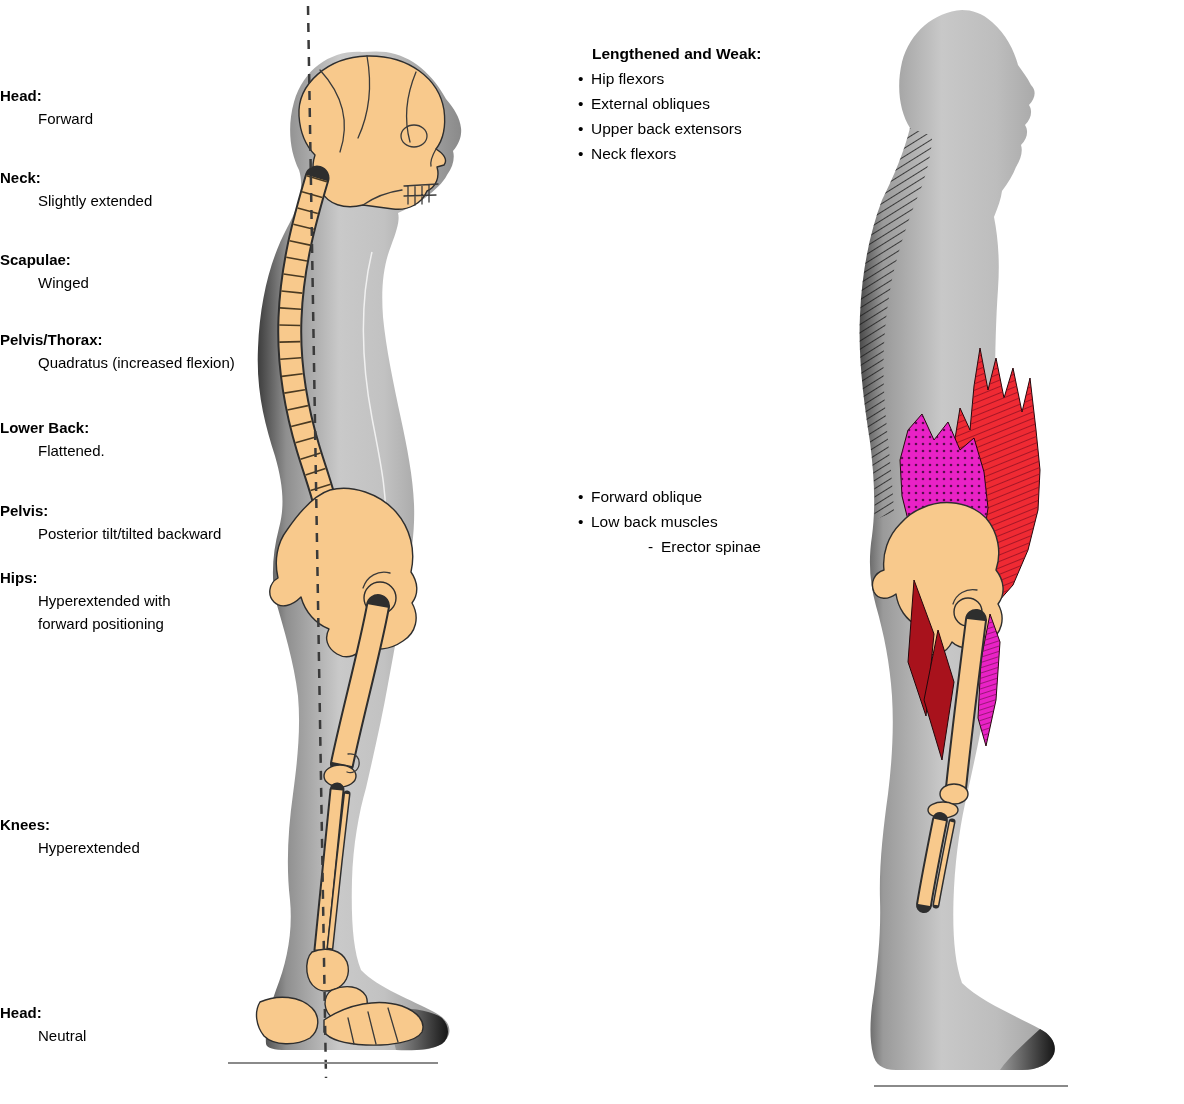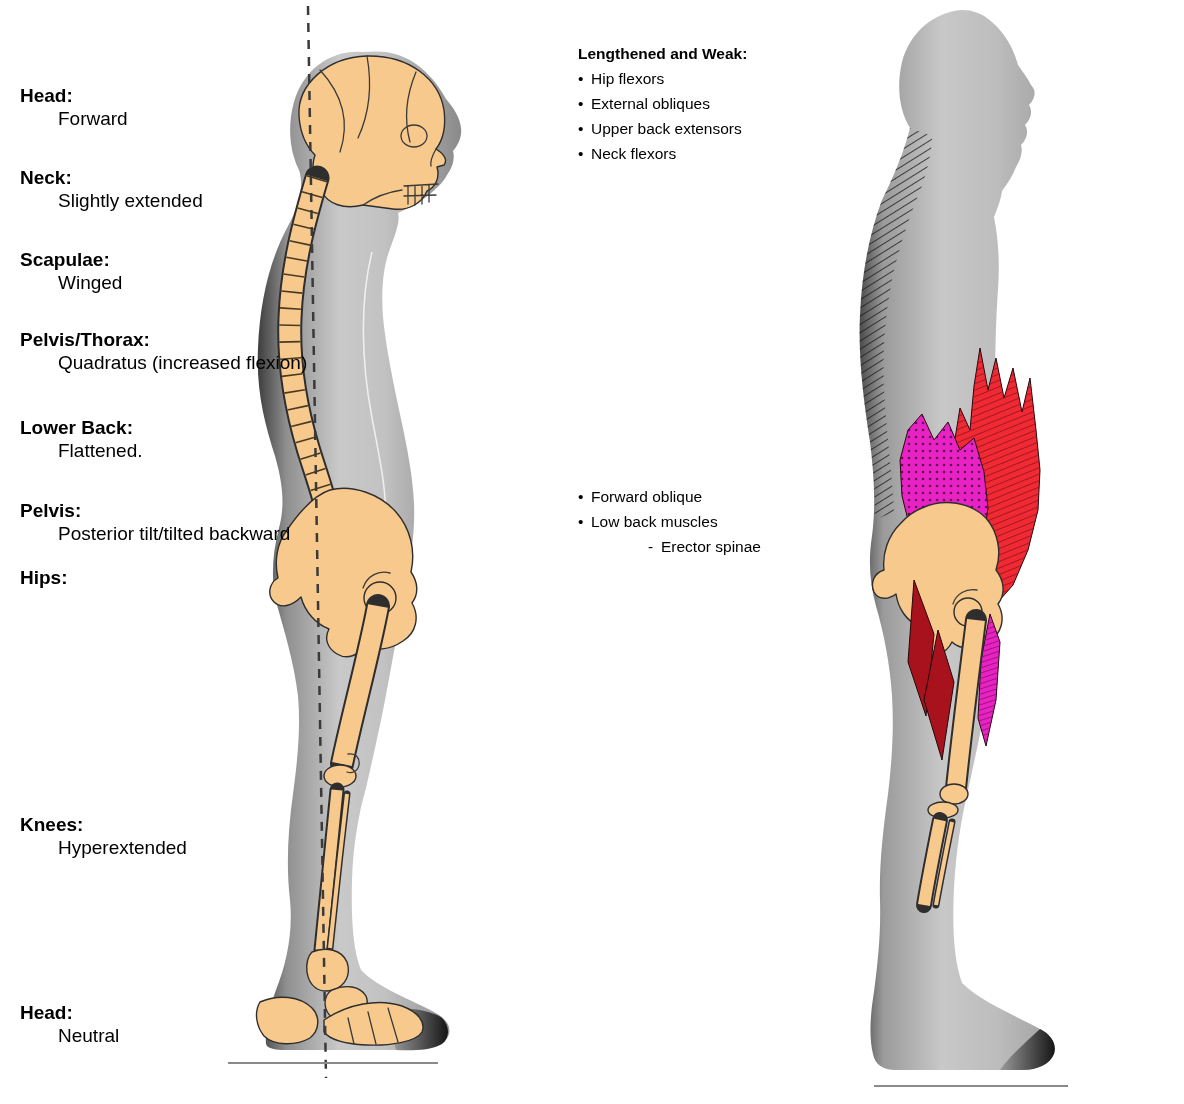--- a/index.html
+++ b/index.html
@@ -1,26 +1,26 @@
 <!DOCTYPE html>
 <html><head>
 <meta charset="utf-8">
 <style>
   html,body{margin:0;padding:0;}
   body{
     width:1184px;height:1104px;position:relative;background:#ffffff;
     font-family:"Liberation Sans", sans-serif;color:#000;overflow:hidden;
   }
   
-  .anno{position:absolute;left:20px;font-size:19px;line-height:23px;}
+  .anno{position:absolute;left:0;font-size:15px;line-height:23px;}
   .anno-term{font-weight:bold;}
   .anno-desc{white-space:pre-line;margin-left:38px;}
   
   .panel{position:absolute;left:578px;font-size:15.5px;line-height:25px;}
-  .panel-title{font-weight:bold;}
+  .panel-title{font-weight:bold;margin-left:14px;}
   .mi .b{display:inline-block;width:13px;}
   .sub{padding-left:70px;}
   .sub .d{display:inline-block;width:13px;}
   
   .figsvg{position:absolute;top:0;}
   #fig-left{left:220px;}
   #fig-right{left:850px;}
   .bone{fill:#F8C98C;stroke:#2e2e2e;stroke-width:1.4;stroke-linejoin:round;}
   .bline{stroke:#3a3a3a;stroke-width:1.3;fill:none;stroke-linecap:round;}
   .boneStrokeOut{stroke:#2e2e2e;fill:none;stroke-linecap:round;}
@@ -253,20 +253,22 @@
 <div class="anno" style="top:416px">
   <div class="anno-term">Lower Back:</div>
   <div class="anno-desc">Flattened.</div>
 </div>
 <div class="anno" style="top:499px">
   <div class="anno-term">Pelvis:</div>
   <div class="anno-desc">Posterior tilt/tilted backward</div>
 </div>
 <div class="anno" style="top:566px">
   <div class="anno-term">Hips:</div>
+  <div class="anno-desc">Hyperextended with
+forward positioning</div>
 </div>
 <div class="anno" style="top:813px">
   <div class="anno-term">Knees:</div>
   <div class="anno-desc">Hyperextended</div>
 </div>
 <div class="anno" style="top:1001px">
   <div class="anno-term">Head:</div>
   <div class="anno-desc">Neutral</div>
 </div>
 

